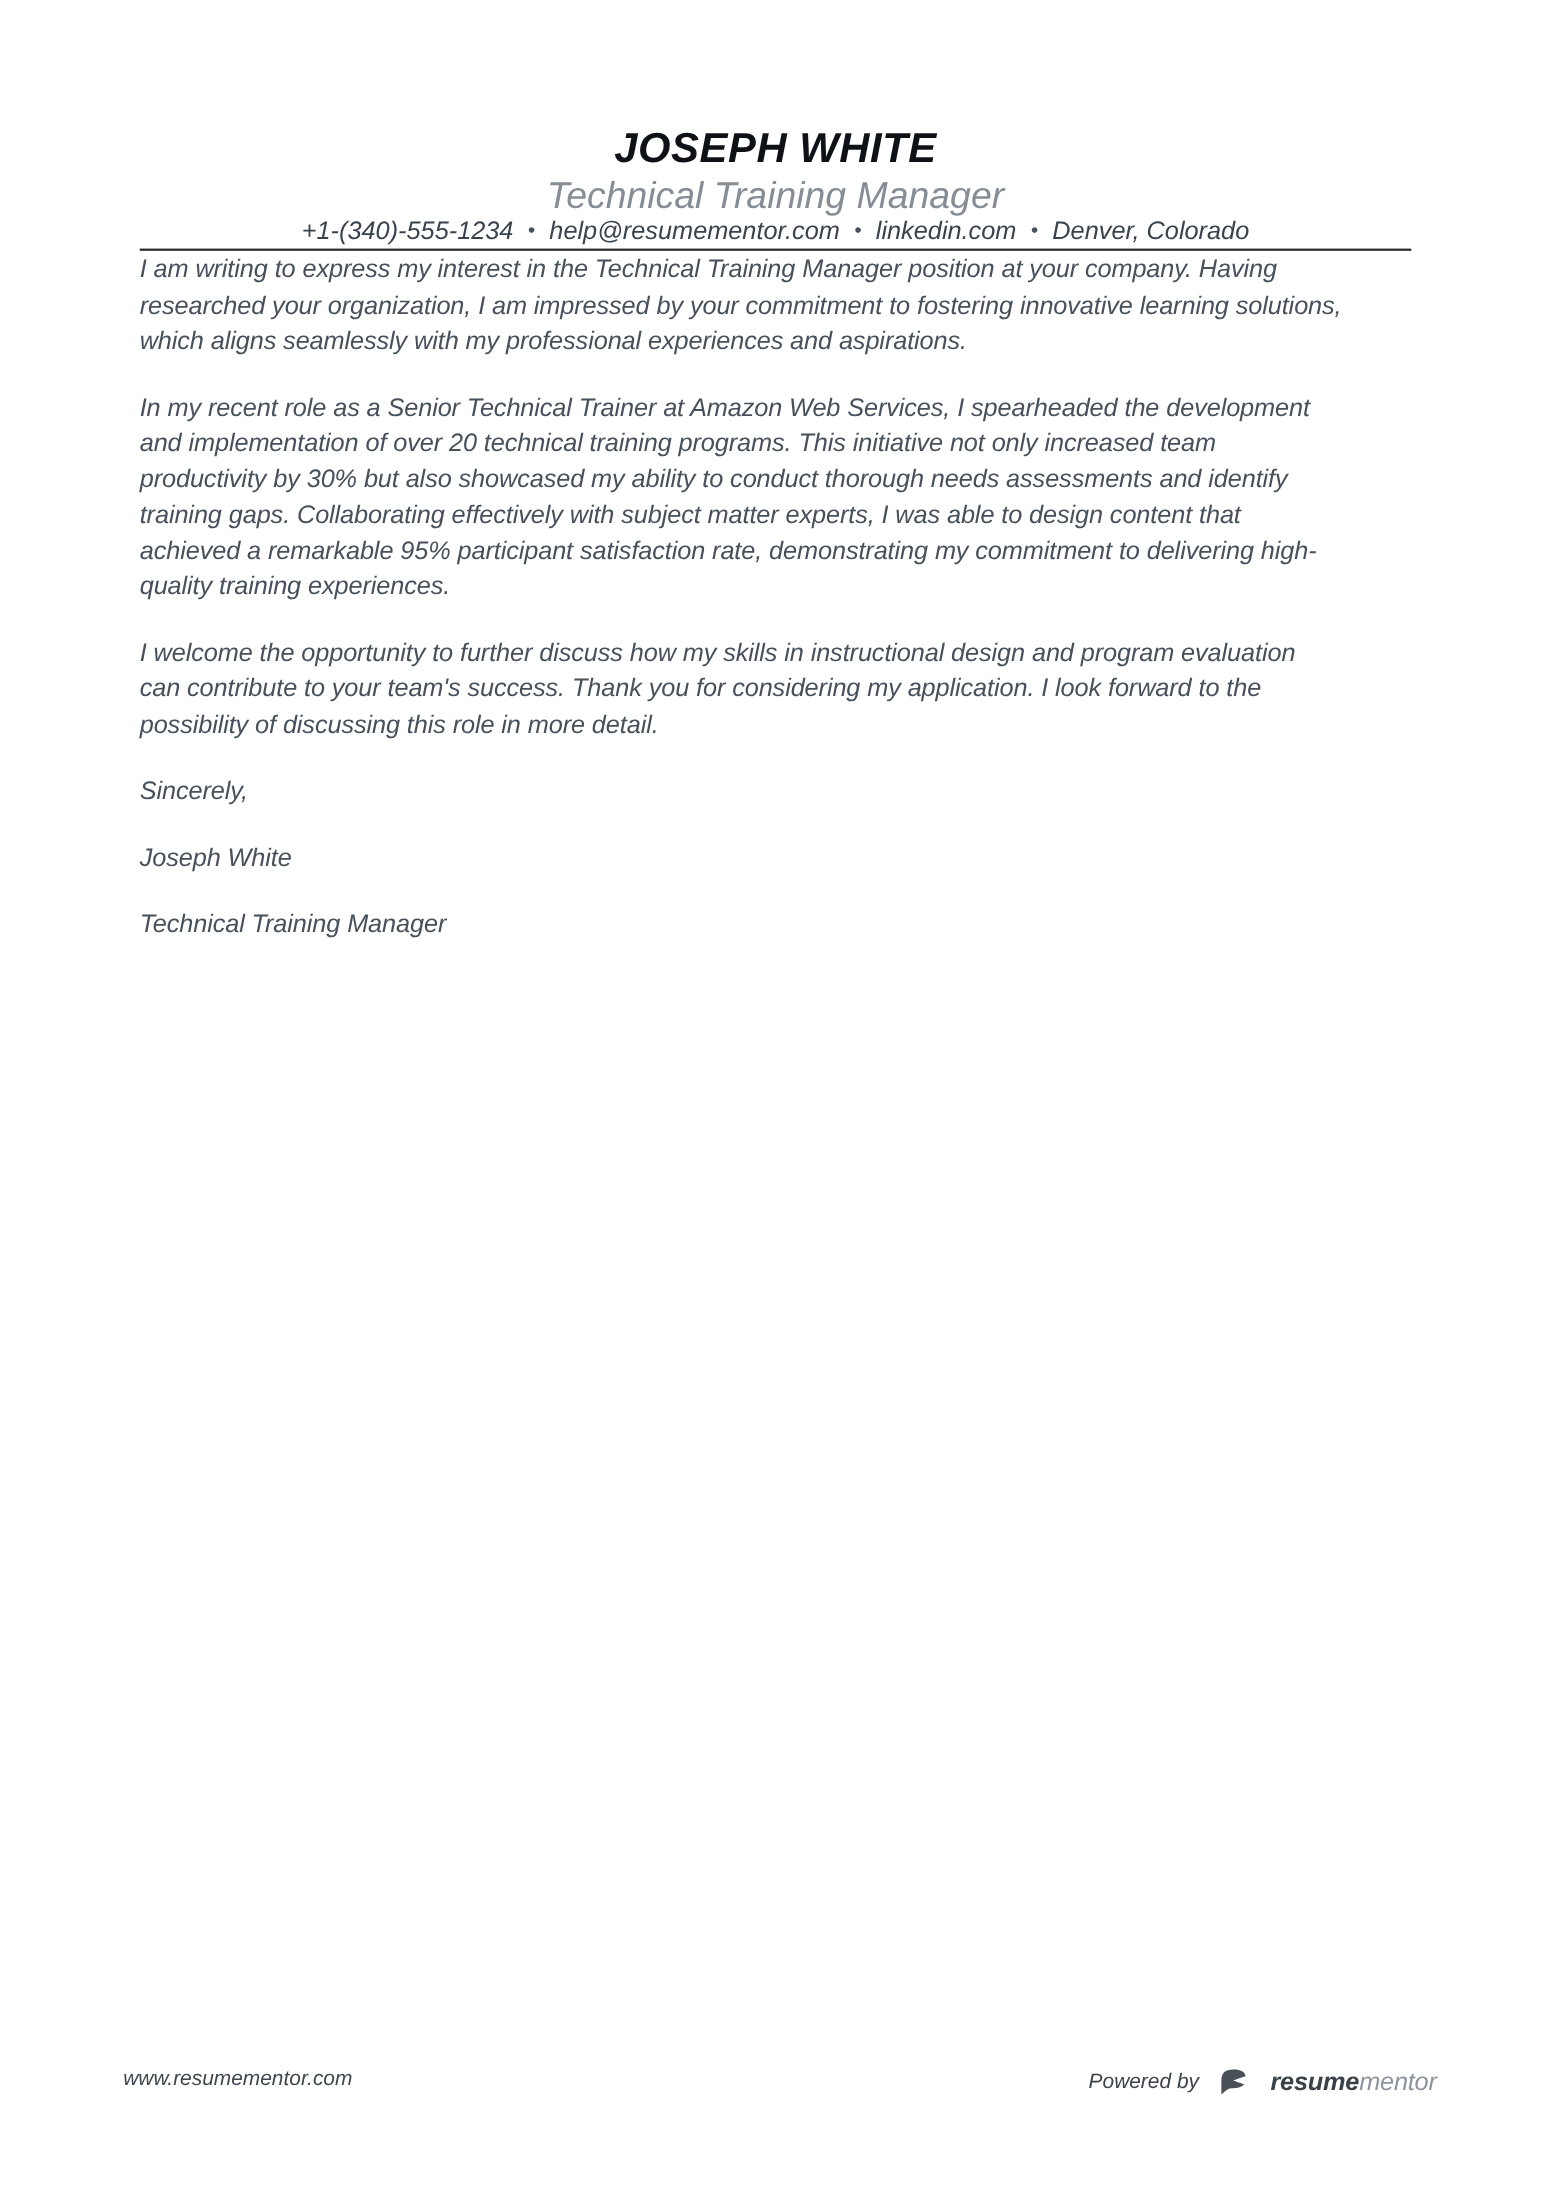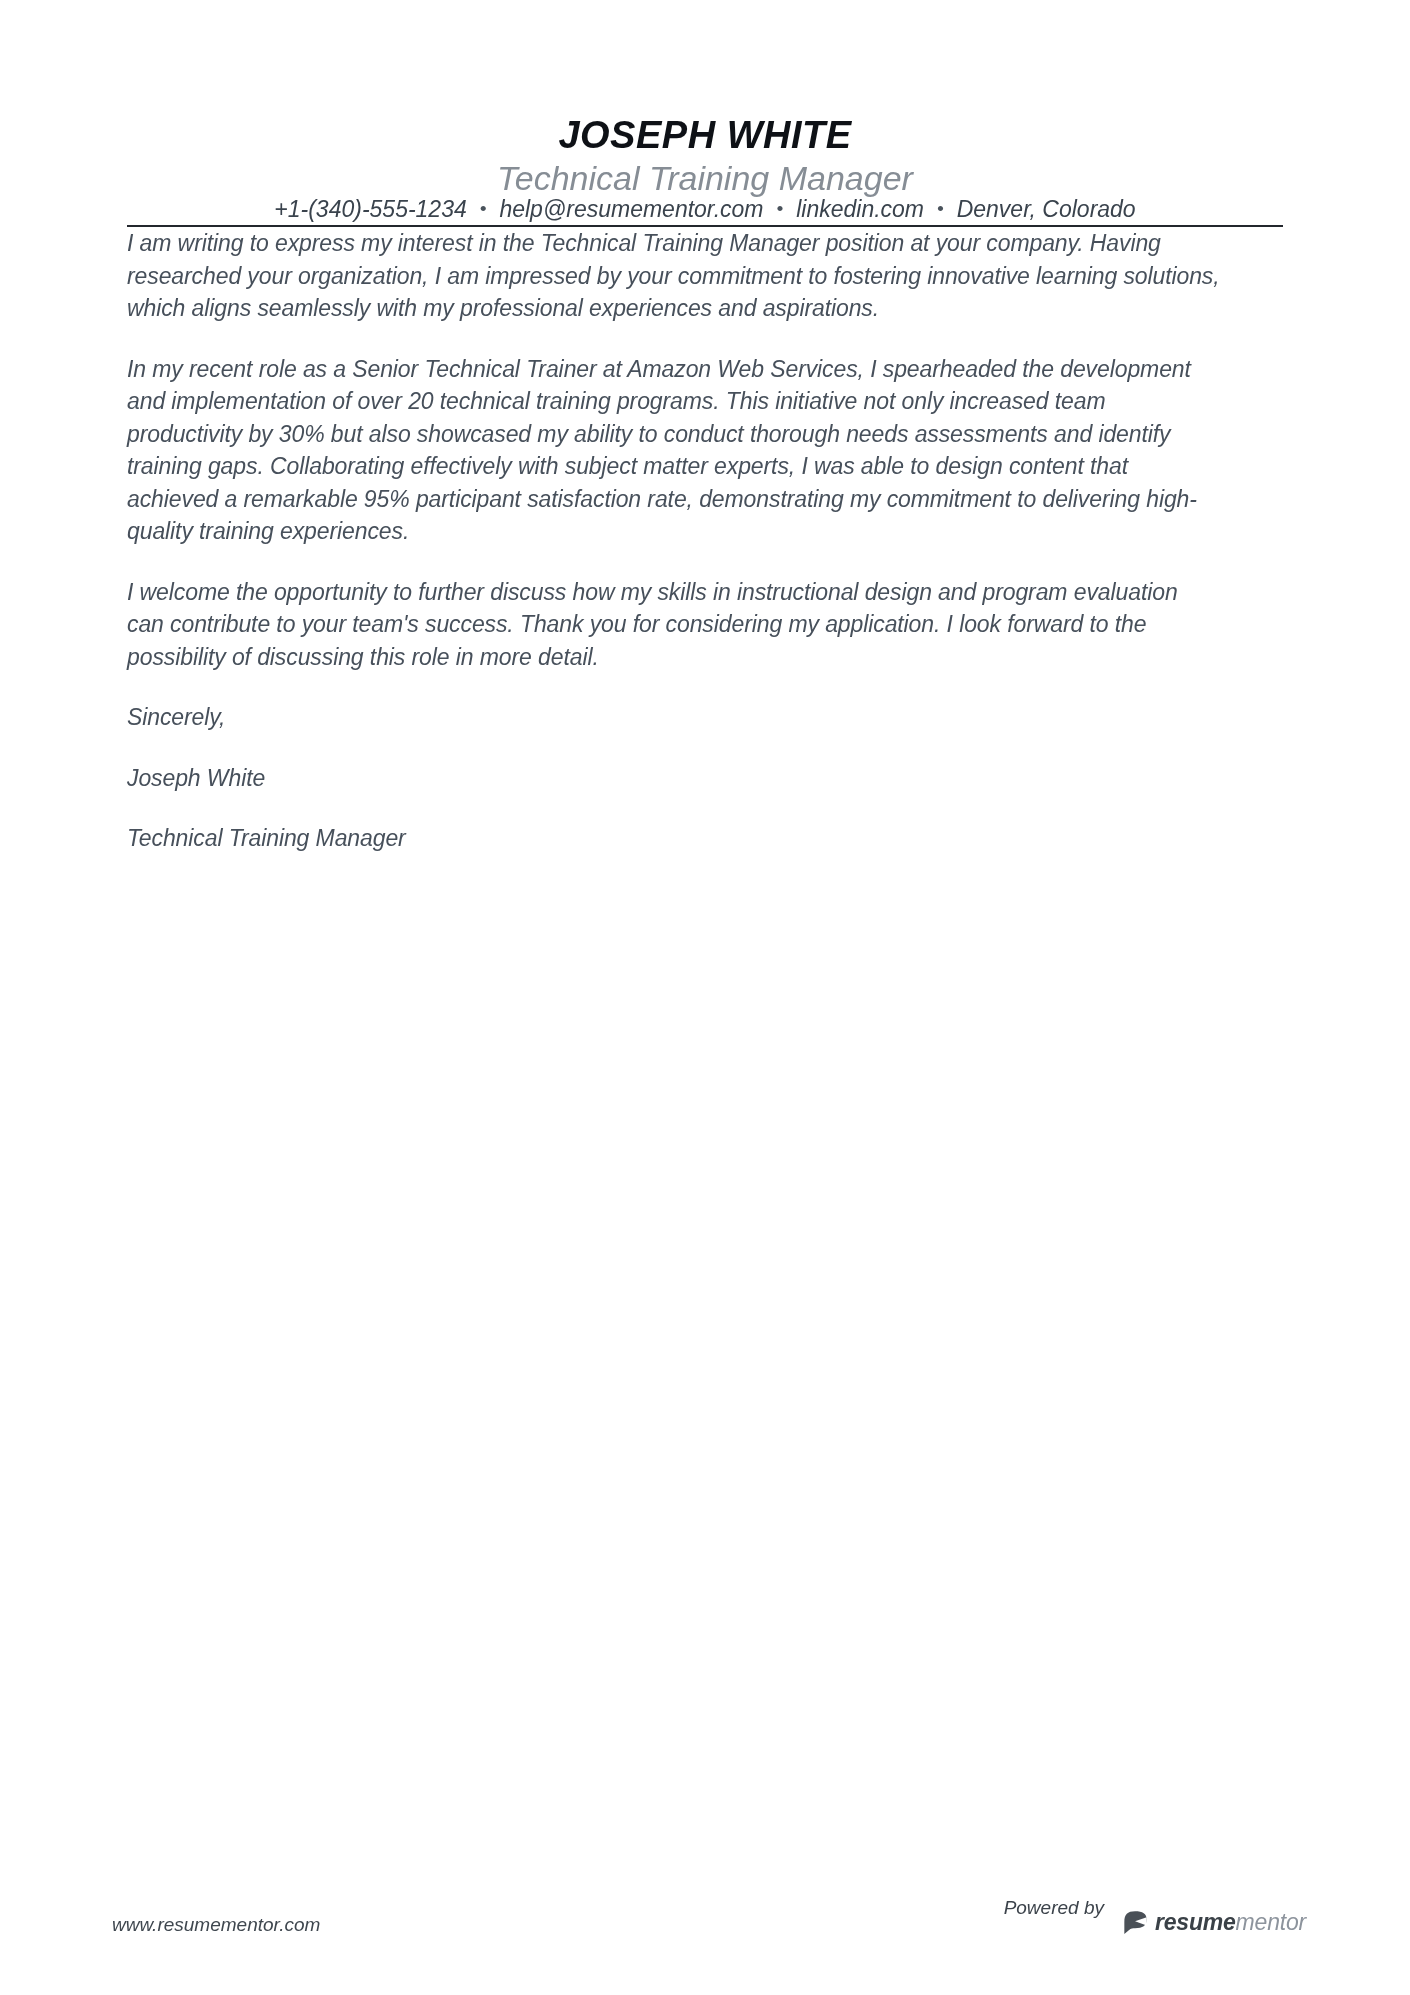--- a/index.html
+++ b/index.html
@@ -75,26 +75,26 @@
   .letter .salutation { margin-top: 30px; }
 
   
   .doc-footer {
     position: absolute;
     top: 1879px;
     left: 112px;
     right: 104px;
     display: flex;
     justify-content: space-between;
-    align-items: flex-end;
+    align-items: flex-start;
   }
   .site-url { font-size: 19px; color: #3f474f; cursor: pointer; }
   .powered { display: flex; align-items: center; gap: 19px; }
   .powered-label { font-size: 19px; color: #3c434b; }
-  .brand { display: flex; align-items: center; gap: 7px; cursor: pointer; margin-top: 30px; }
+  .brand { display: flex; align-items: center; gap: 21px; cursor: pointer; }
   .brand-text { font-size: 23px; font-weight: 700; color: #3a4147; letter-spacing: -0.2px; }
   .brand-text .mentor { font-weight: 400; color: #8d949d; }
   .brand-icon svg { display: block; }
 </style>
 </head>
 <body>
 
 <div class="page">
   <div class="content">
 

